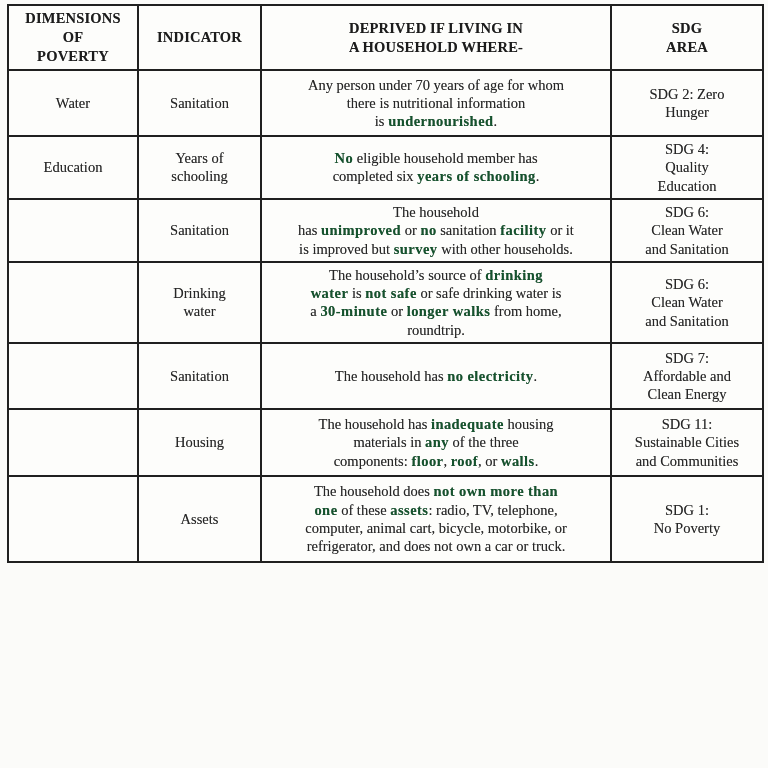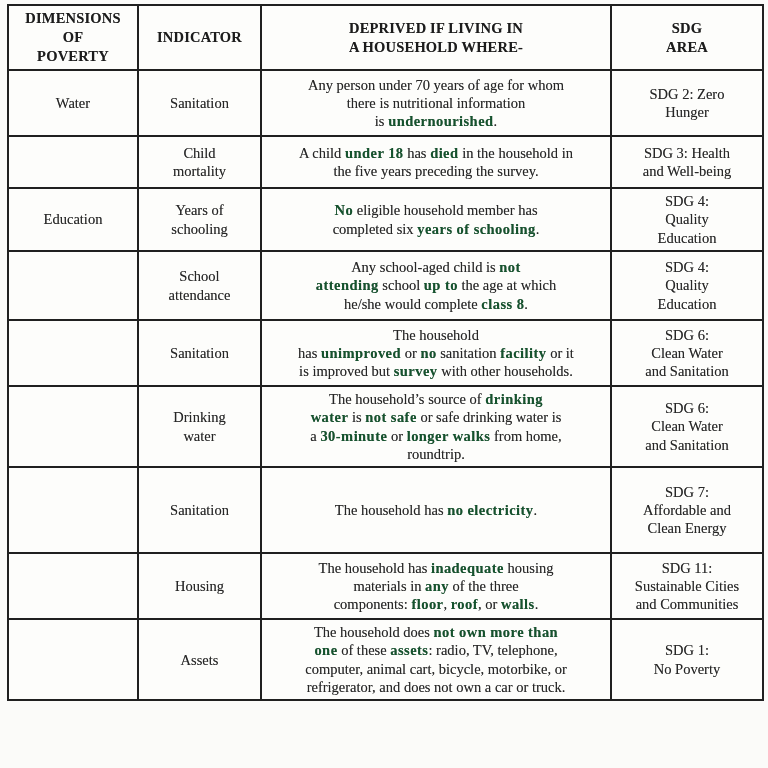--- a/index.html
+++ b/index.html
@@ -84,52 +84,32 @@
   <tr>
     <td>Water</td>
     <td>Sanitation</td>
     <td>Any person under 70 years of age for whom
 there is nutritional information
 is <b>undernourished</b>.</td>
     <td>SDG 2: Zero
 Hunger</td>
   </tr>
 
-  <tr>
-    <td></td>
-    <td>Child
-mortality</td>
-    <td>A child <b>under 18</b> has <b>died</b> in the household in
-the five years preceding  the survey.</td>
-    <td>SDG 3: Health
-and Well-being</td>
-  </tr>
 
   <tr>
     <td>Education</td>
     <td>Years of
 schooling</td>
     <td><b>No</b> eligible household member has
 completed six <b>years of schooling</b>.</td>
     <td>SDG 4:
 Quality
 Education</td>
   </tr>
 
-  <tr>
-    <td></td>
-    <td>School
-attendance</td>
-    <td>Any school-aged child is <b>not</b>
-<b>attending</b> school <b>up to</b> the age at which
-he/she would complete <b>class 8</b>.</td>
-    <td>SDG 4:
-Quality
-Education</td>
-  </tr>
 
 
   <tr>
     <td></td>
     <td>Sanitation</td>
     <td>The household
 has <b>unimproved</b> or <b>no</b> sanitation <b>facility</b> or it
 is improved but <b>survey</b> with other households.</td>
     <td>SDG 6:
 Clean Water

